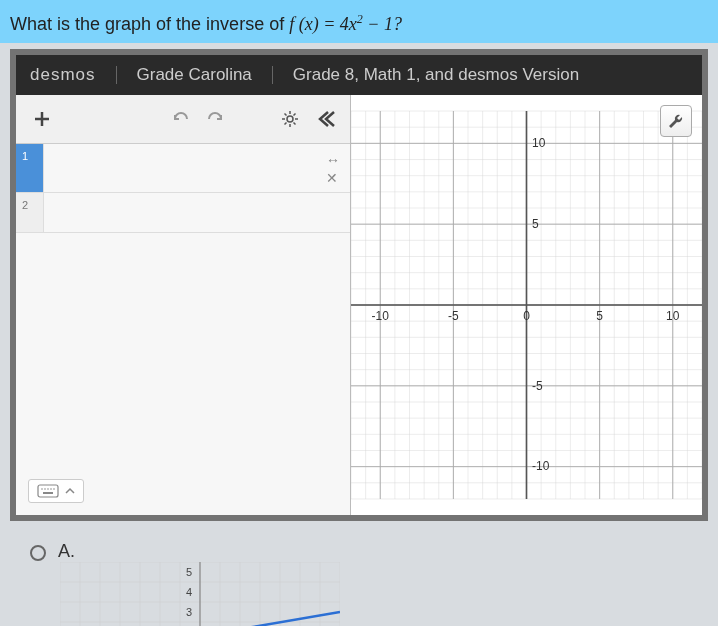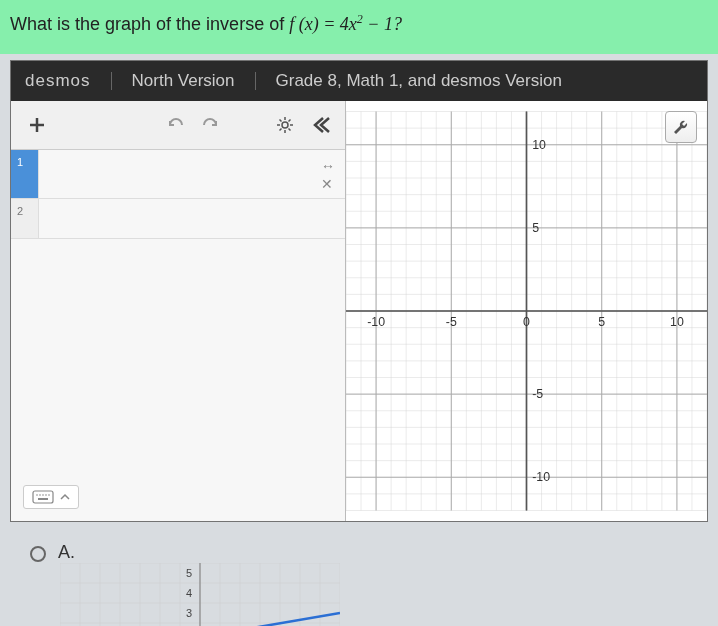--- a/index.html
+++ b/index.html
@@ -4,30 +4,30 @@
   <style>
     * { margin: 0; padding: 0; box-sizing: border-box; }
     body {
       width: 718px;
       height: 626px;
       font-family: Arial, sans-serif;
       background: #d8dce0;
       overflow: hidden;
     }
     .question {
-      padding: 12px 10px 19px 10px;
+      padding: 12px 10px 8px 10px;
       font-size: 18px;
       color: #222;
-      background: #86efac;
+      background: #7dd3fc;
     }
     .question .fn { font-style: italic; font-family: 'Times New Roman', serif; }
     .question sup { font-size: 12px; vertical-align: super; }
     .app {
       margin: 6px 10px 0 10px;
-      border: 1px solid #737373;
+      border: 6px solid #737373;
       background: #fff;
       position: relative;
     }
     .titlebar {
       background: #2a2a2a;
       color: #ccc;
       padding: 10px 14px;
       font-size: 17px;
       display: flex;
       align-items: center;
@@ -155,21 +155,21 @@
   <span>What is the graph of the inverse of </span>
   <span class="fn">
     <span>f (x) = 4x</span><sup>2</sup><span> − 1?</span>
   </span>
 </div>
 
 <div class="app">
   <div class="titlebar">
     <span class="logo">desmos</span>
     <span class="divider"></span>
-    <span>North Version</span>
+    <span>Grade Carolina</span>
     <span class="divider"></span>
     <span>Grade 8, Math 1, and desmos Version</span>
   </div>
   <div class="workspace">
     <div class="left-panel">
       <div class="toolbar">
         <div class="plus">
           <svg width="20" height="20" viewBox="0 0 20 20">
               <path d="M10 3v14M3 10h14" stroke="#444" stroke-width="2.5" fill="none"></path>
             </svg>

